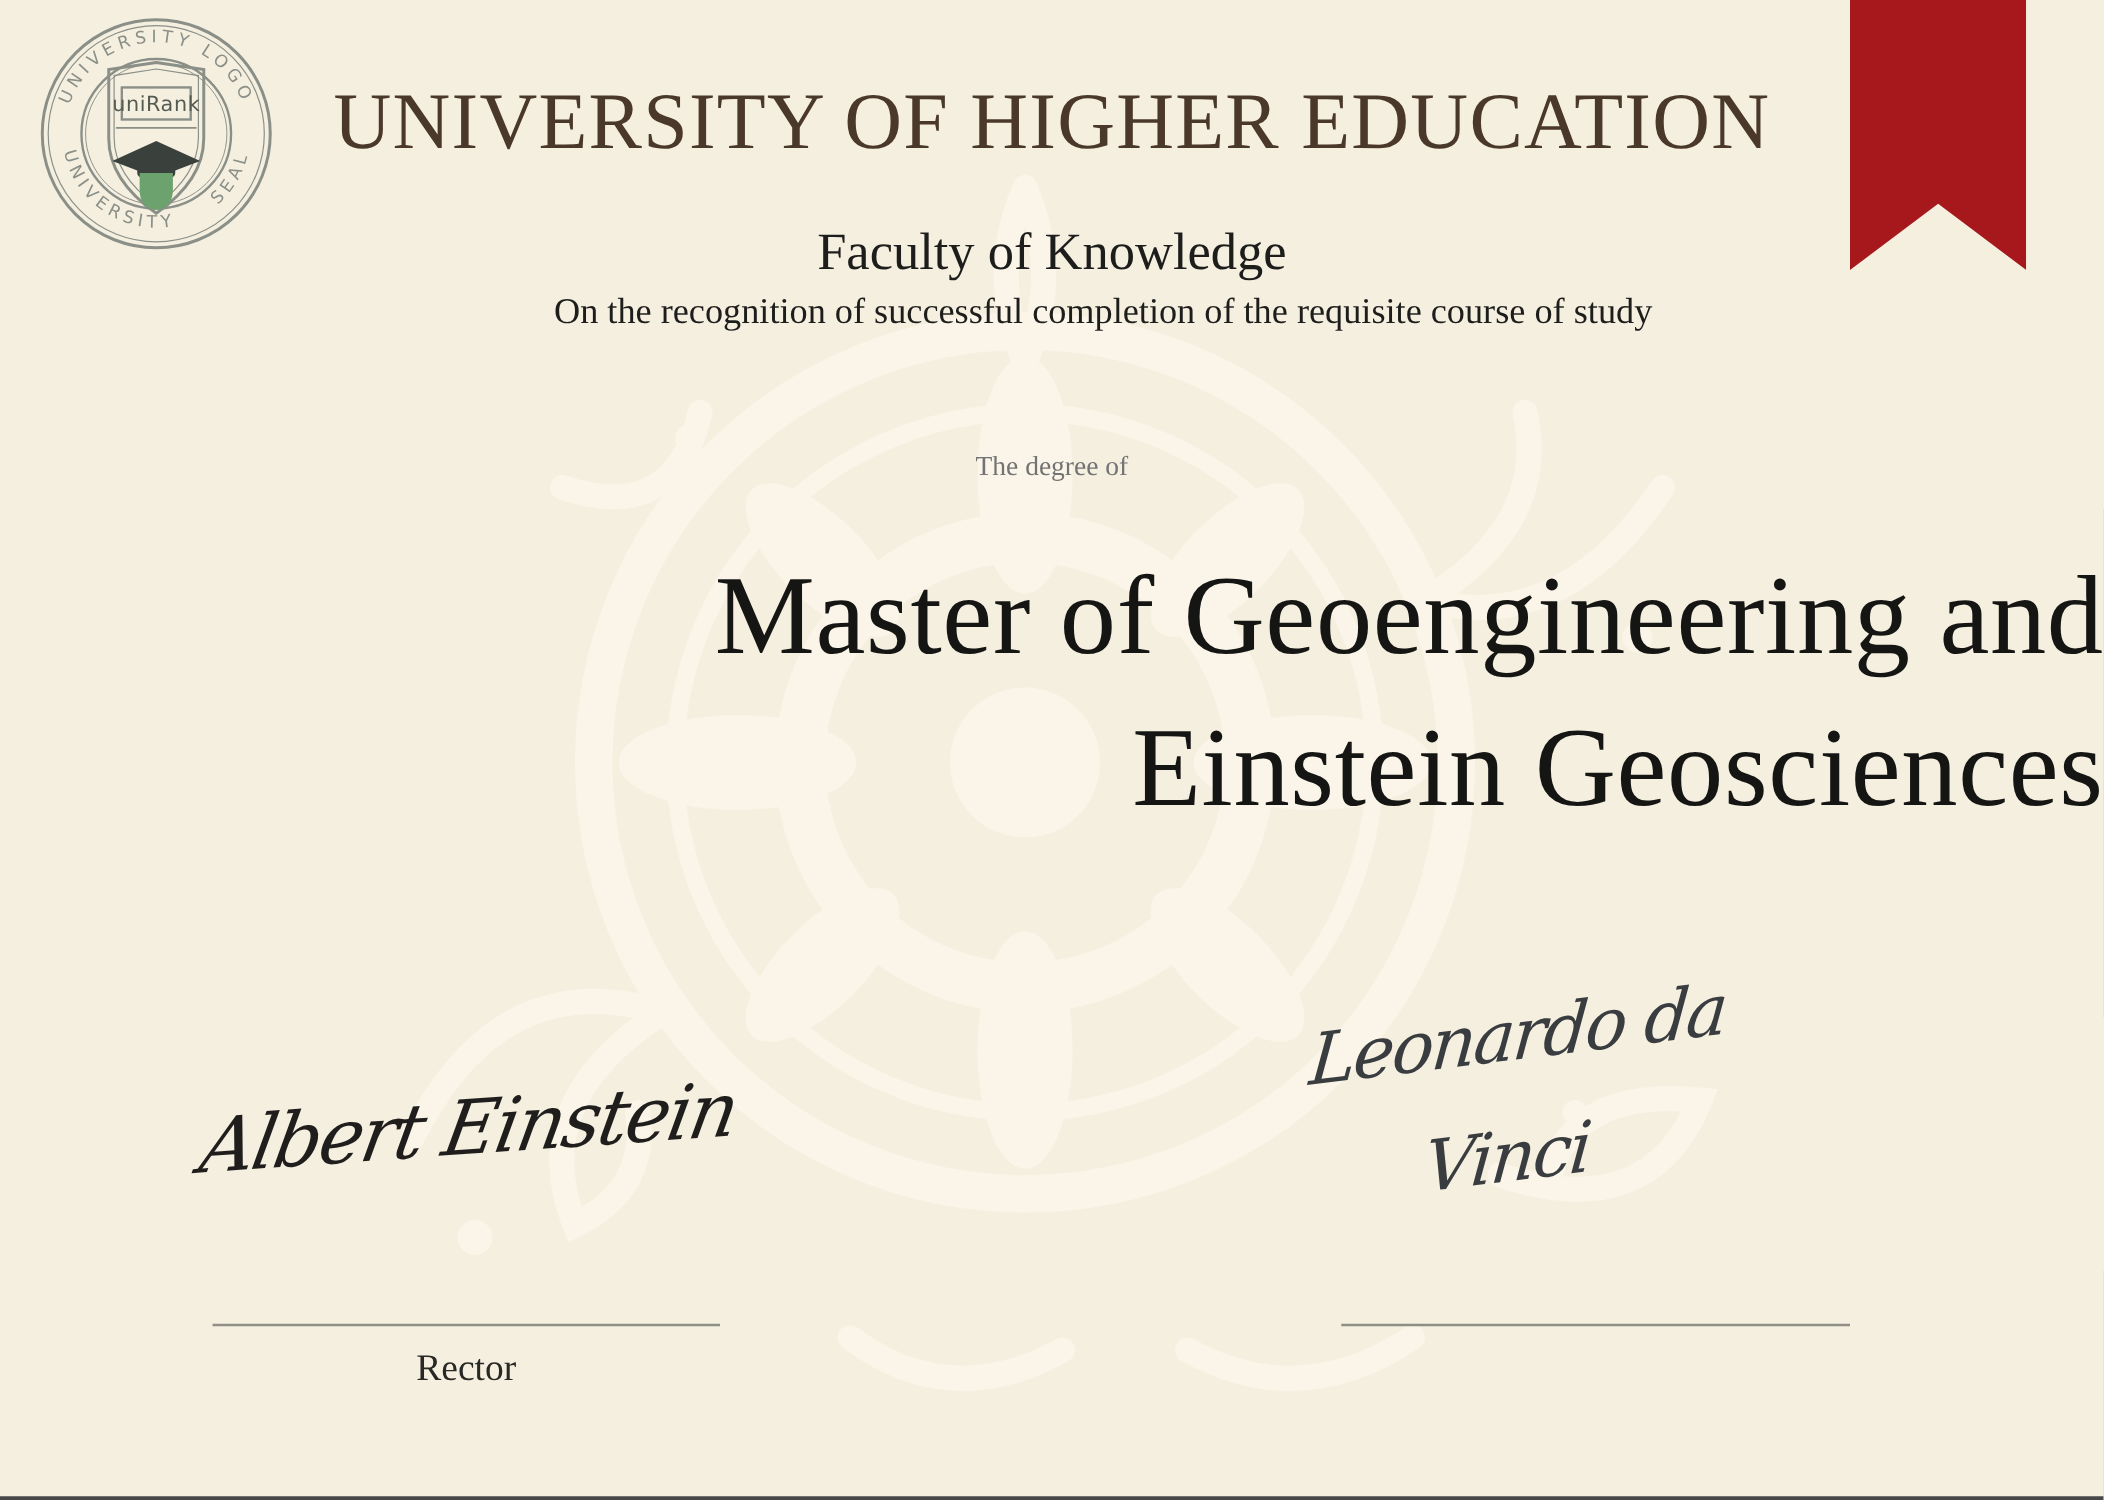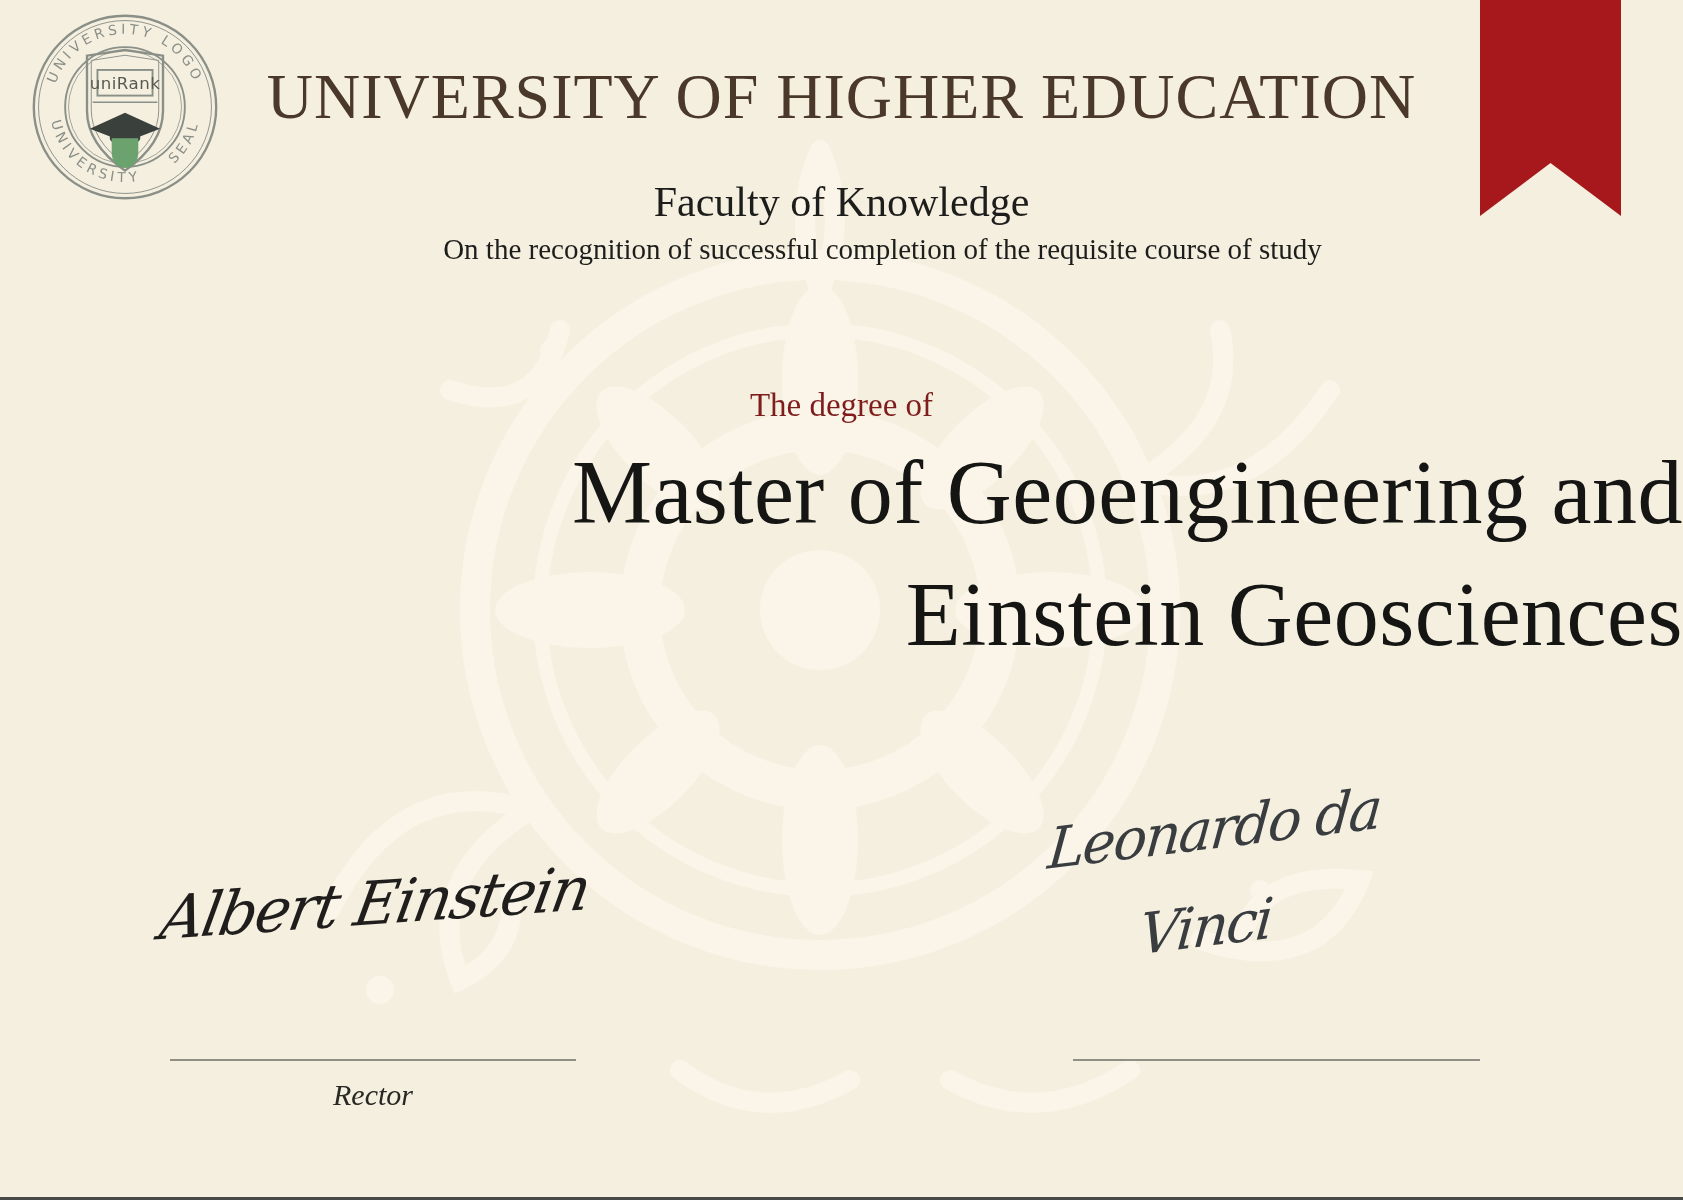--- a/index.html
+++ b/index.html
@@ -23,21 +23,21 @@
   .seal text{font-family:"DejaVu Sans", sans-serif;}
   .seal .ring-text{fill:#8A8F87;font-size:14.5px;letter-spacing:4px;}
   .seal .shield-label{fill:#565B52;font-size:17.5px;letter-spacing:0.5px;}
   
   .center-text{position:absolute;left:0;width:1683px;text-align:center;}
   .university-name{
     top:60px;font-size:64px;color:#4A382B;letter-spacing:1px;line-height:1.15;
   }
   .faculty-name{top:146px;font-size:42px;color:#1D1D1B;margin-top:32px;}
   .statement{top:227px;font-size:29px;color:#1D1D1B;line-height:44px;padding-left:41px;}
-  .degree-intro{top:360px;font-size:33px;color:#7f1d1d;margin-top:27px;}
+  .degree-intro{top:360px;font-size:22px;color:#737373;}
   .degree-title{
     top:432px;font-size:90px;color:#151513;line-height:122px;letter-spacing:0.5px;text-align:right;
   }
   
   .sig-script{
     position:absolute;text-align:center;
     font-family:"DejaVu Serif", serif;font-style:italic;
     transform-origin:center;
   }
   .sig-left{
@@ -45,21 +45,21 @@
     transform:rotate(-4deg) skewX(-14deg);letter-spacing:-2px;white-space:nowrap;
   }
   .sig-right{
     left:1030px;top:782px;width:360px;font-size:56px;color:#3a3d40;
     transform:rotate(-7deg) skewX(-12deg);line-height:96px;letter-spacing:-2px;
   }
   .sig-line{position:absolute;height:1.5px;background:#8F8F85;top:1059px;}
   .sig-line-left{left:170px;width:406px;}
   .sig-line-right{left:1073px;width:407px;}
   .sig-title{
-    position:absolute;top:1078px;font-size:30px;color:#282824;text-align:center;font-style:italic;
+    position:absolute;top:1078px;font-size:30px;color:#282824;text-align:center;
   }
   .sig-title-left{left:170px;width:406px;}
   .sig-title-right{left:1073px;width:407px;}
   
   .bottom-edge{position:absolute;left:0;bottom:0;width:100%;height:3px;background:#484848;}
 </style>
 </head>
 <body>
 
 <div class="certificate">

